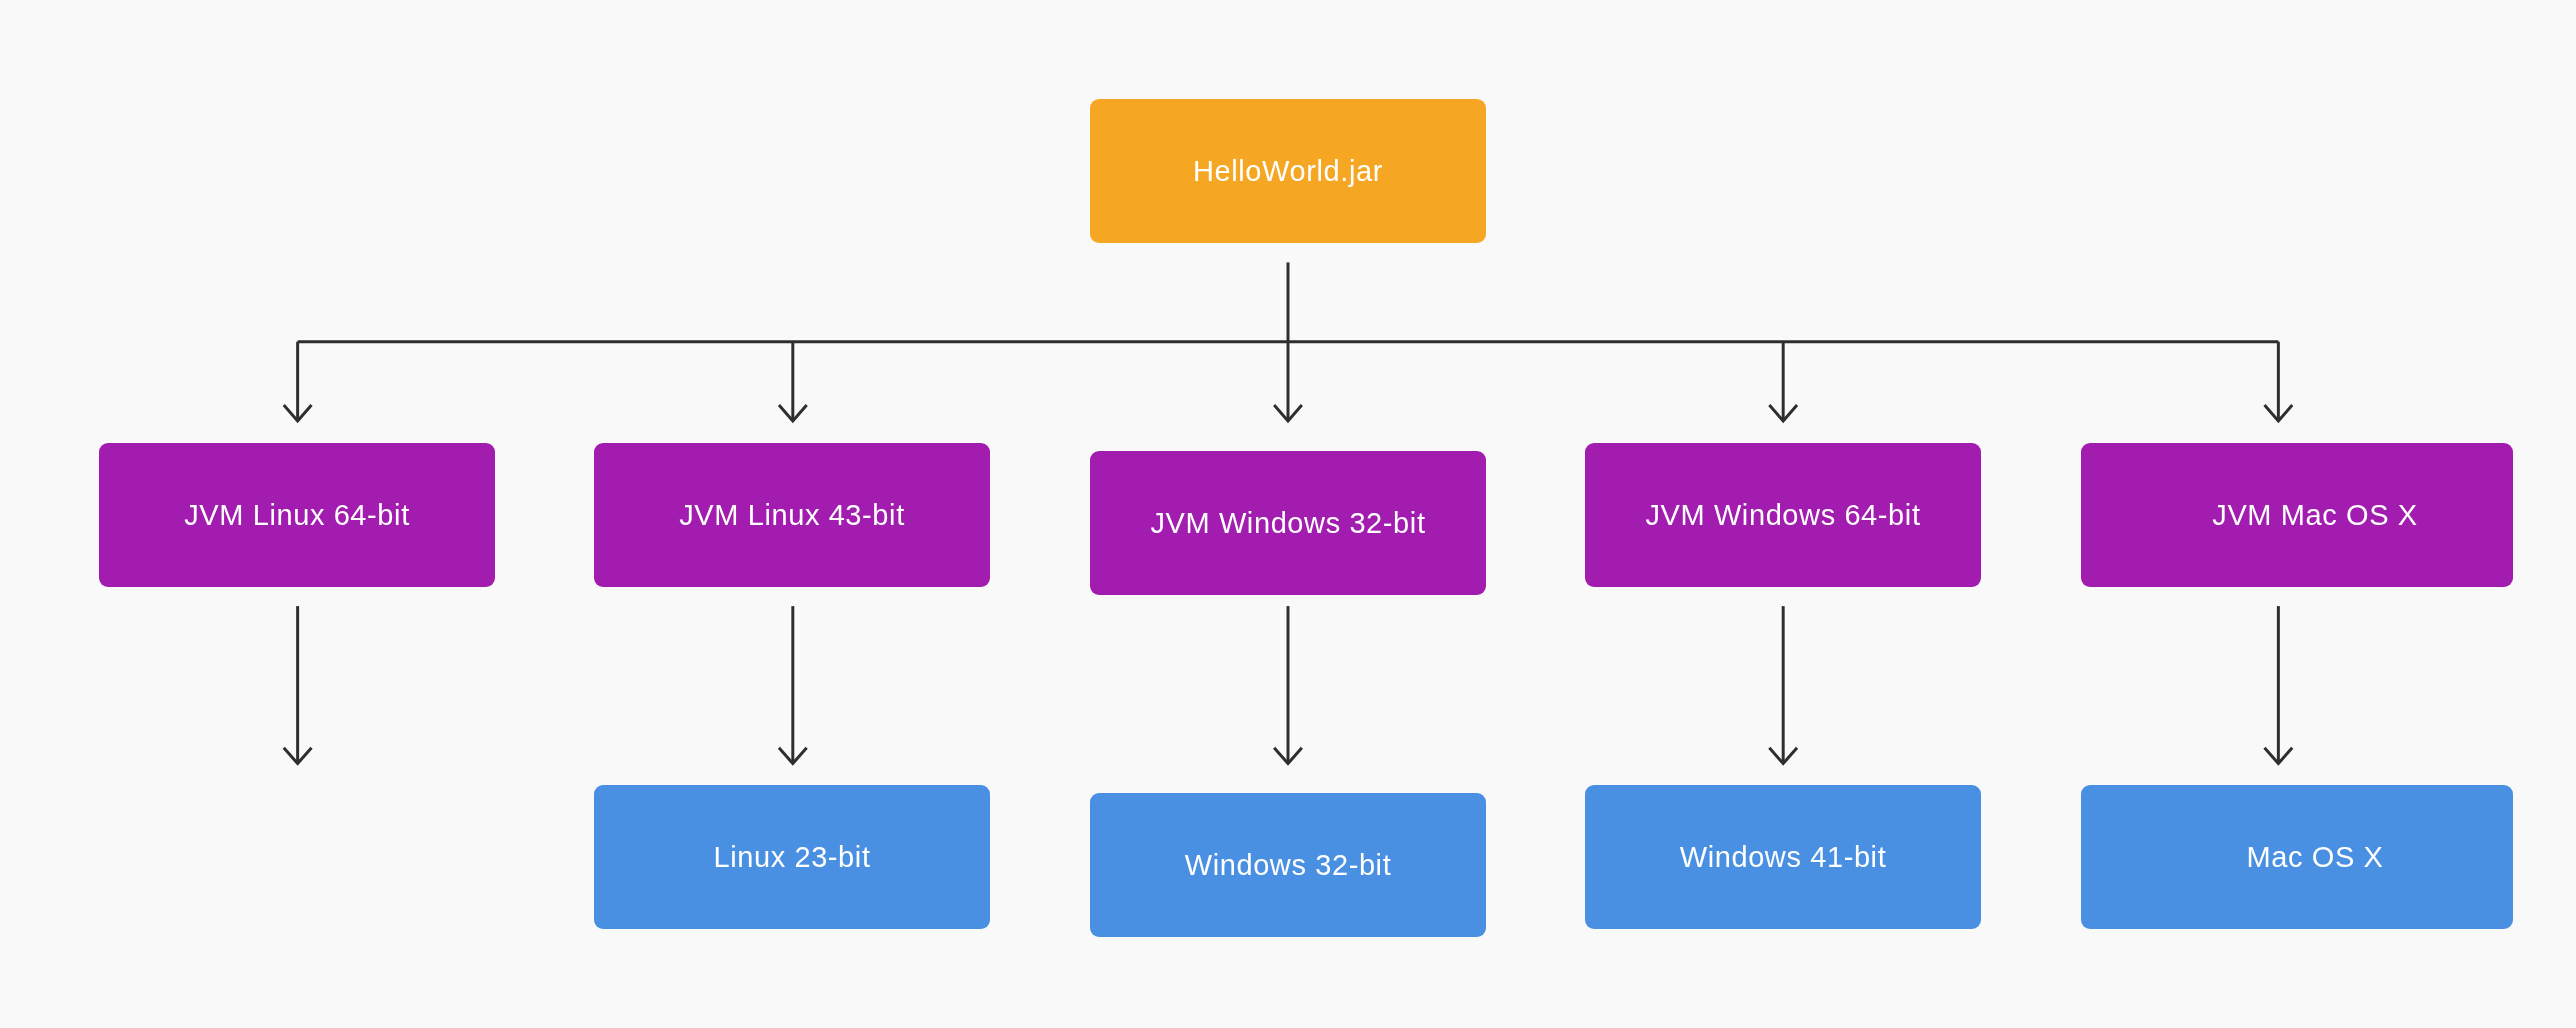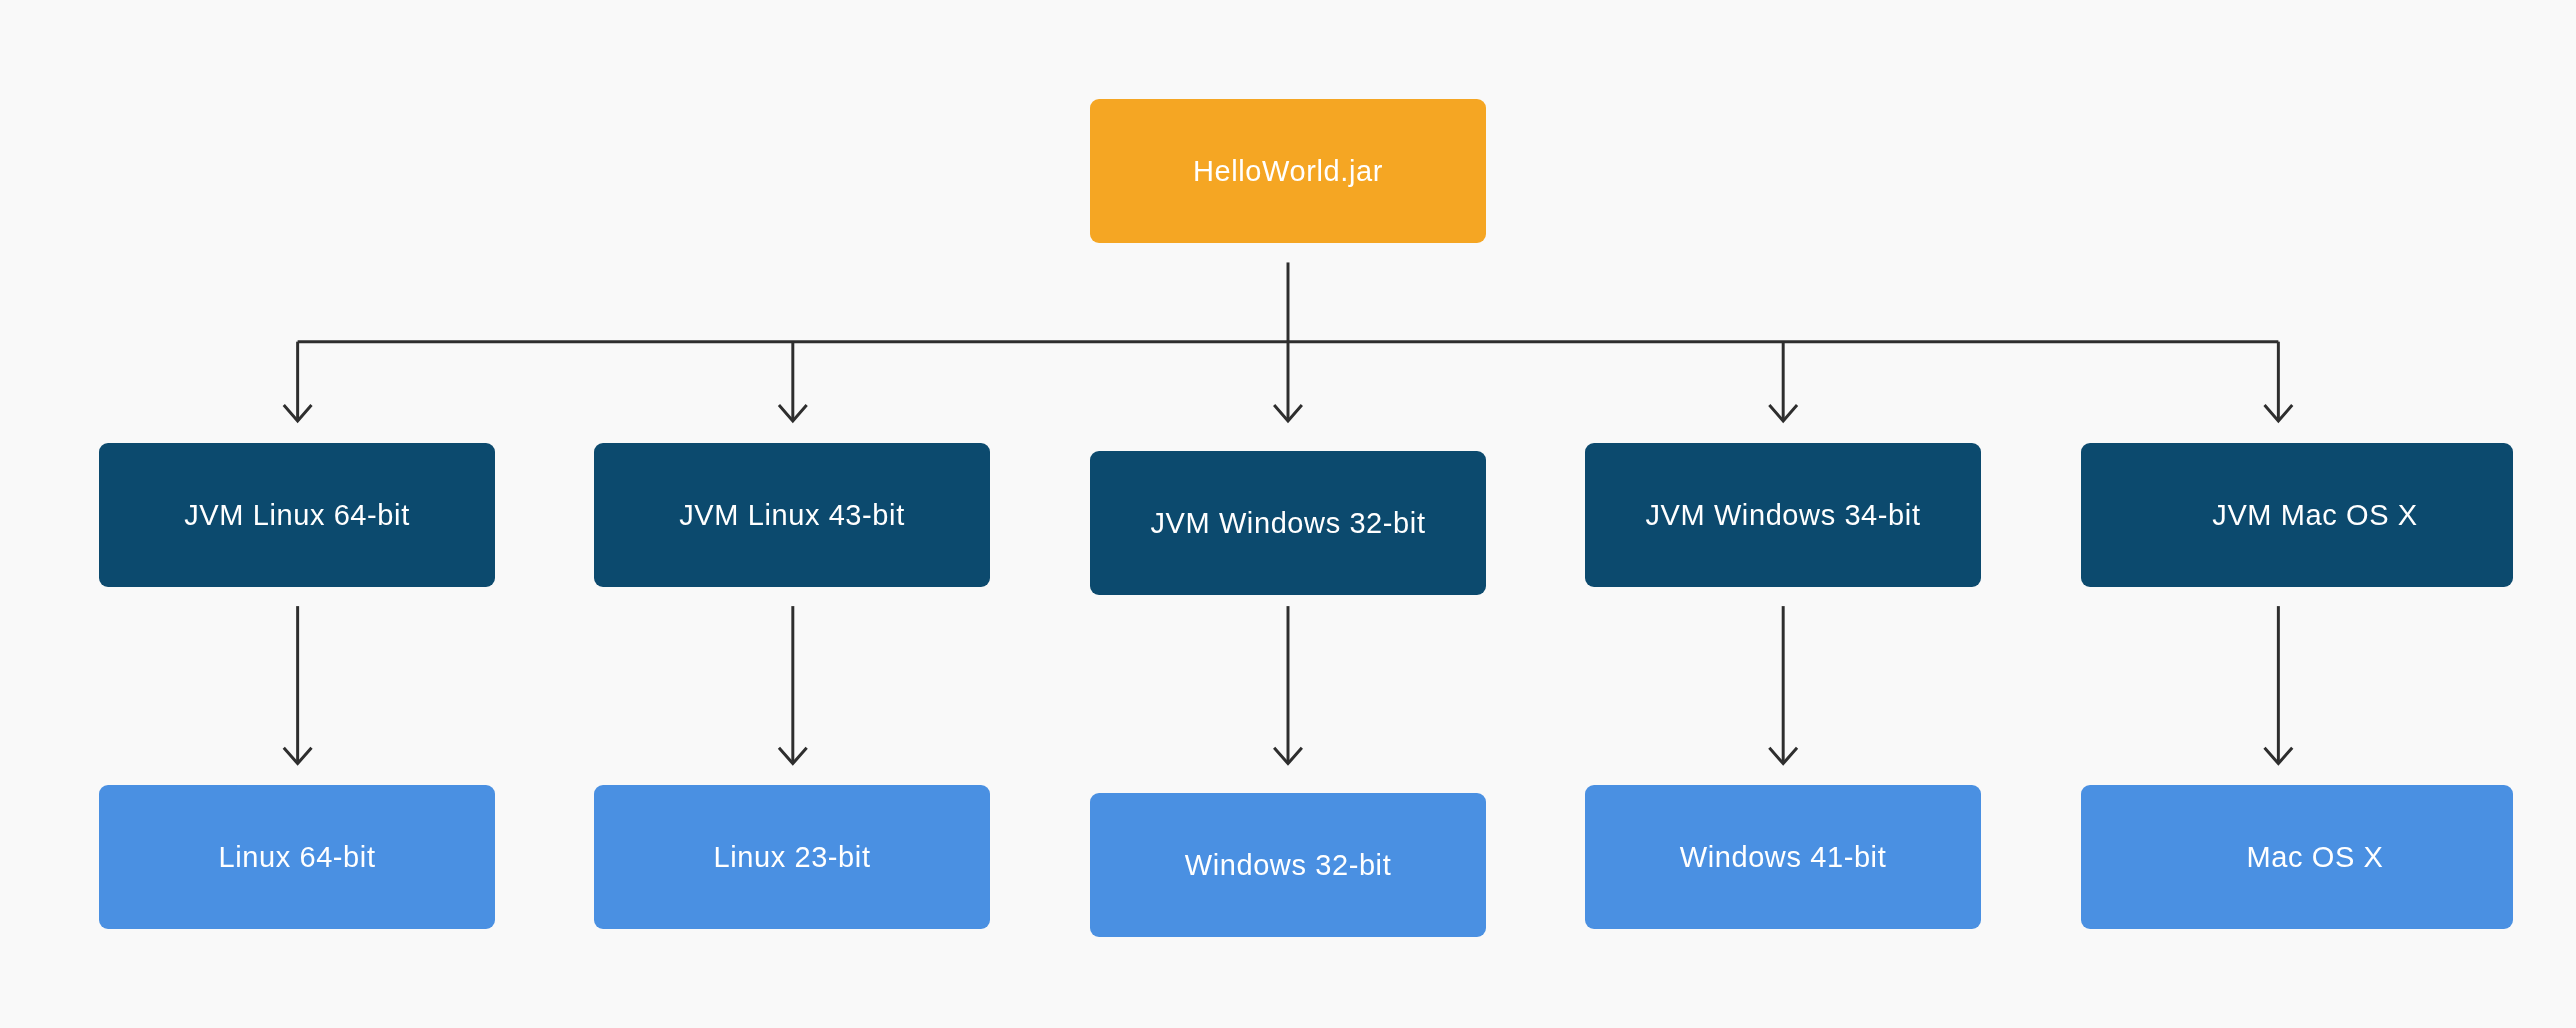--- a/index.html
+++ b/index.html
@@ -30,21 +30,21 @@
     align-items: center;
     justify-content: center;
     color: #FFFFFF;
     font-size: 29px;
     font-weight: 400;
     letter-spacing: 0.6px;
     text-align: center;
     -webkit-font-smoothing: antialiased;
   }
   .node-root   { background: #F5A623; left: 1090px; top: 99px; }
-  .node-jvm    { background: #0c4a6e; top: 443px; }
+  .node-jvm    { background: #a21caf; top: 443px; }
   .node-os     { background: #4A90E2; top: 785px; }
   .col-0 { left: 99px; }
   .col-1 { left: 594px; }
   .col-2 { left: 1090px; margin-top: 8px; }
   .col-3 { left: 1585px; }
   .col-4 { left: 2081px; padding-left: 36px; }
 </style>
 </head>
 <body>
 
@@ -89,29 +89,26 @@
   <div class="node node-jvm col-0">
     <span>JVM Linux 64-bit</span>
   </div>
   <div class="node node-jvm col-1">
     <span>JVM Linux 43-bit</span>
   </div>
   <div class="node node-jvm col-2">
     <span>JVM Windows 32-bit</span>
   </div>
   <div class="node node-jvm col-3">
-    <span>JVM Windows 34-bit</span>
+    <span>JVM Windows 64-bit</span>
   </div>
   <div class="node node-jvm col-4">
     <span>JVM Mac OS X</span>
   </div>
 
-  <div class="node node-os col-0">
-    <span>Linux 64-bit</span>
-  </div>
   <div class="node node-os col-1">
     <span>Linux 23-bit</span>
   </div>
   <div class="node node-os col-2">
     <span>Windows 32-bit</span>
   </div>
   <div class="node node-os col-3">
     <span>Windows 41-bit</span>
   </div>
   <div class="node node-os col-4">

